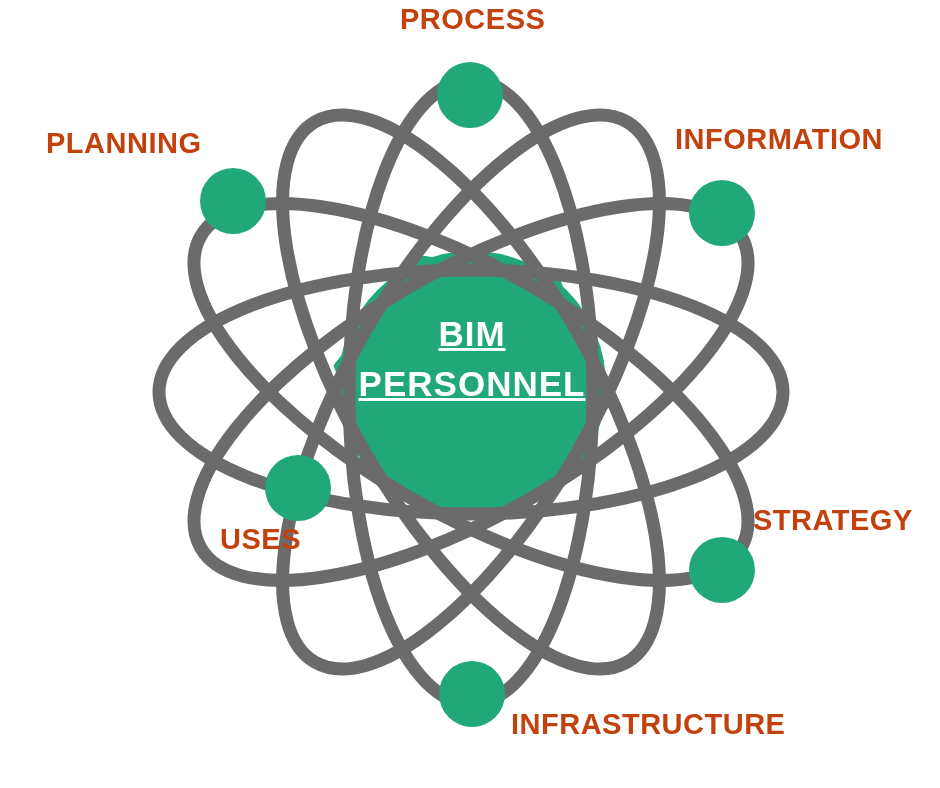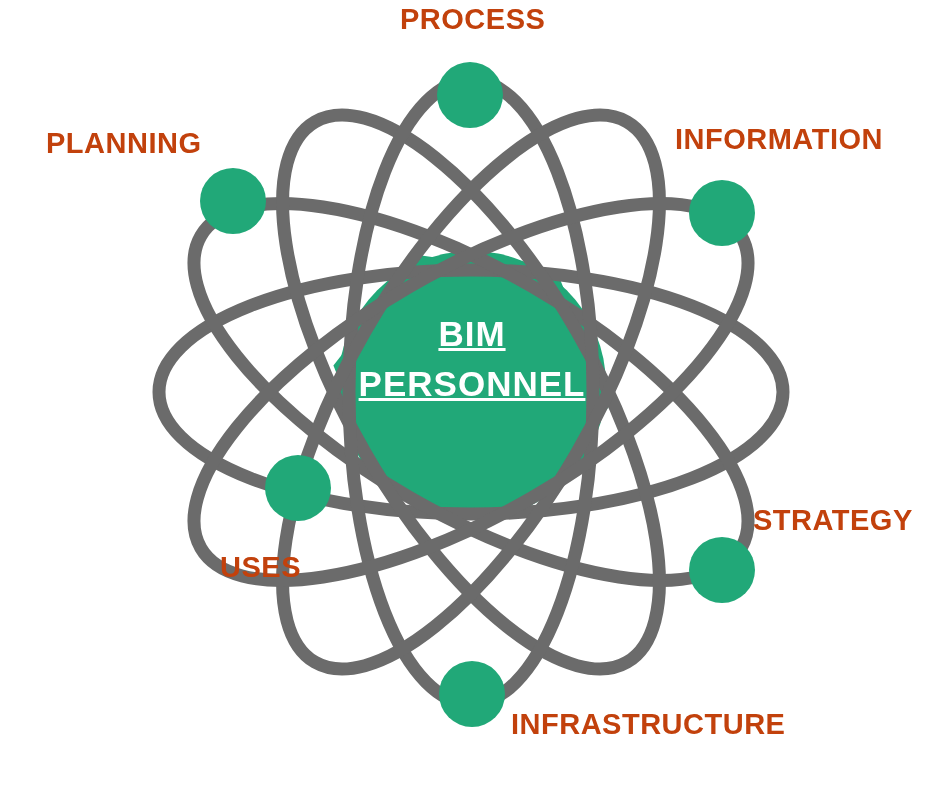--- a/index.html
+++ b/index.html
@@ -23,21 +23,21 @@
   #dot-infrastructure{left:439px;top:661px;}
   .node-label{
     position:absolute;
     font-weight:700;font-size:29px;letter-spacing:0.5px;
     color:#c2410c;white-space:nowrap;line-height:30px;
   }
   #label-process{left:400px;top:4px;}
   #label-personnel{left:46px;top:128px;}
   #label-information{left:675px;top:124px;text-align:center;}
   #label-strategy{left:753px;top:505px;}
-  #label-uses{left:220px;top:552px;}
+  #label-uses{left:220px;top:524px;}
   #label-infrastructure{left:511px;top:709px;}
   #center-text{
     position:absolute;left:321px;top:309px;width:302px;
     text-align:center;color:#FFFFFF;
     font-weight:700;font-size:35px;line-height:50px;letter-spacing:1px;text-decoration:underline;
   }
   #center-text .line{display:block;}
 </style>
 </head>
 <body>

